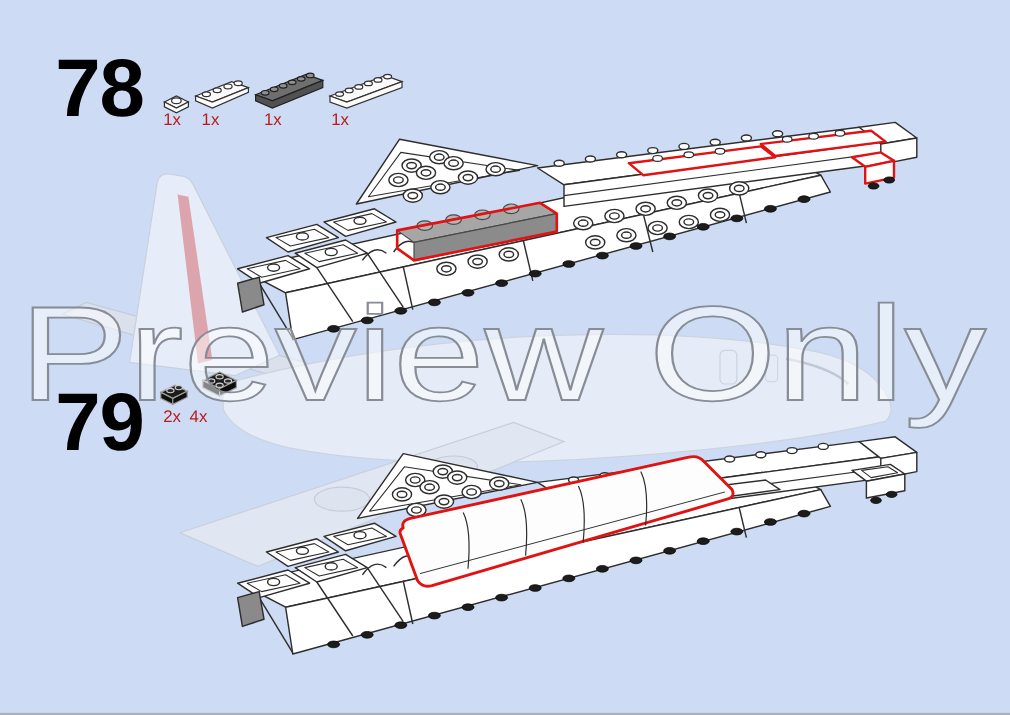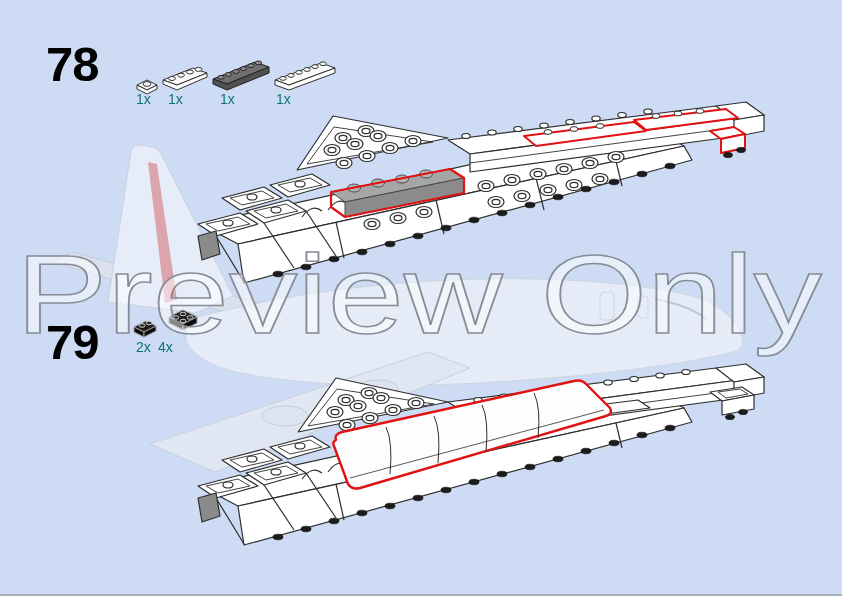--- a/index.html
+++ b/index.html
@@ -6,30 +6,30 @@
   .page{
     position:relative;
     width:842px;height:596px;
     background:#cddcf4;
     overflow:hidden;
     font-family:"Liberation Sans", sans-serif;
   }
   .layer{position:absolute;left:0;top:0;}
   .step-number{
     position:absolute;
-    font-size:49px;font-weight:700;color:#000;
+    font-size:68px;font-weight:700;color:#000;
     line-height:1;letter-spacing:-1px;
     z-index:20;
   }
   #step78-number{left:46px;top:40px;}
   #step79-number{left:46px;top:298px;margin-top:20px;}
   .part-icon{position:absolute;z-index:20;}
   .part-count{
     position:absolute;z-index:20;
-    font-size:14px;color:#0f766e;line-height:1;
+    font-size:14px;color:#b91c1c;line-height:1;
   }
   #airplane{z-index:0;opacity:.6;}
   .diagram{position:absolute;z-index:10;}
   #diagram78{left:186px;top:86px;}
   #diagram79{left:186px;top:352px;}
   #watermark-svg{z-index:30;pointer-events:none;}
   #bottom-edge{
     position:absolute;left:0;bottom:0;width:842px;height:2px;
     background:#a9b1bd;z-index:40;
   }

